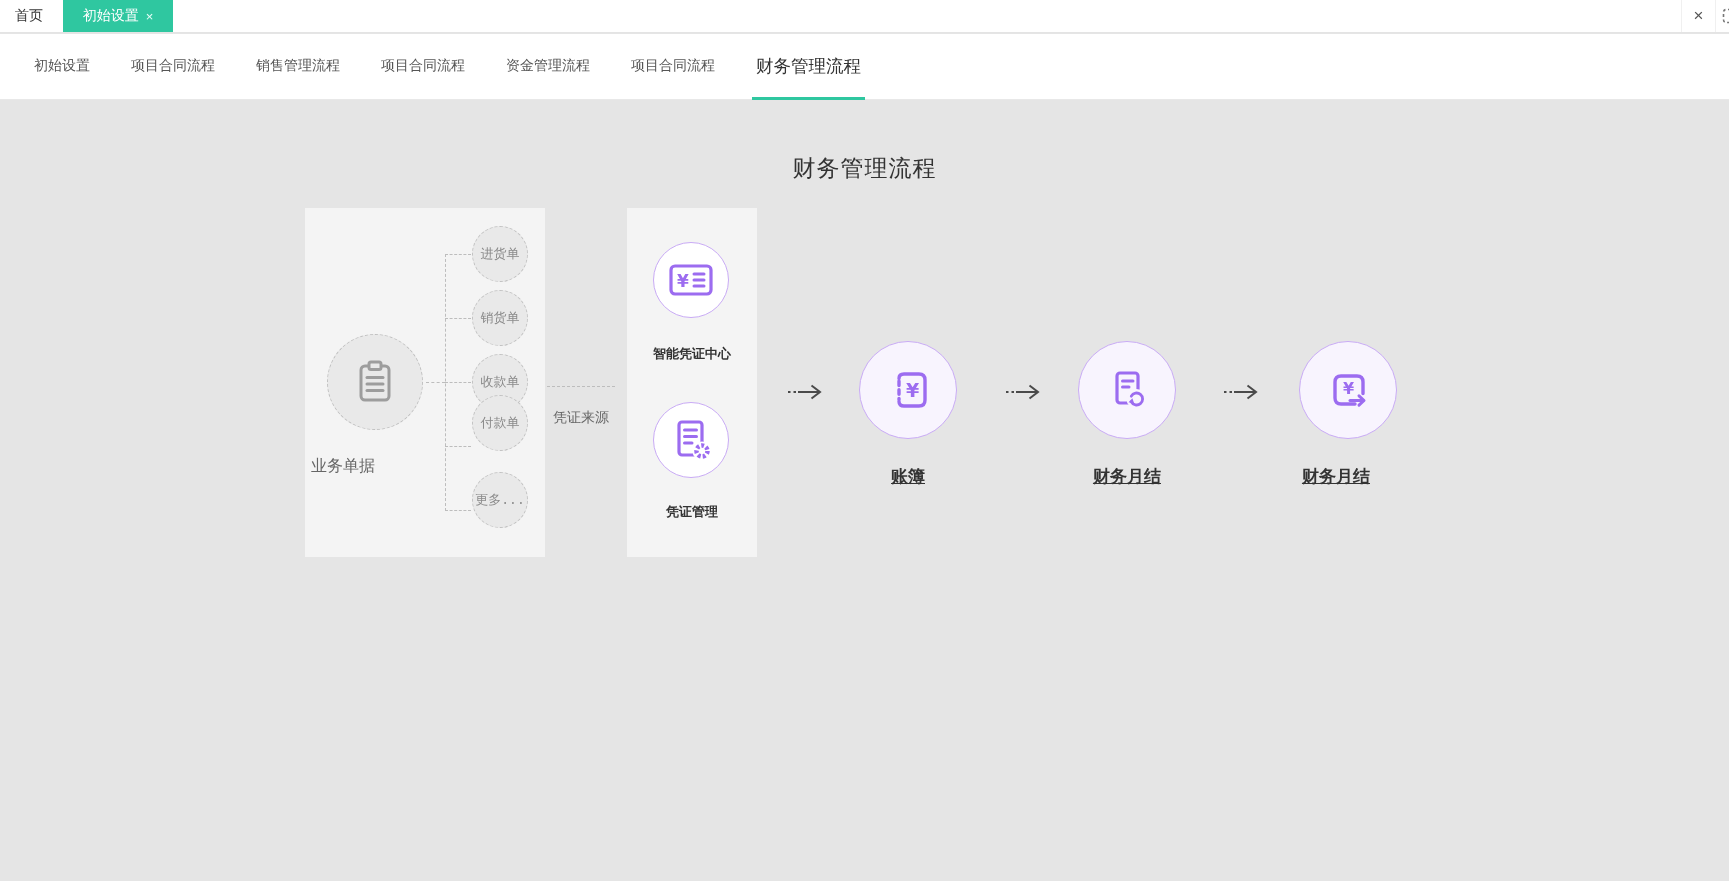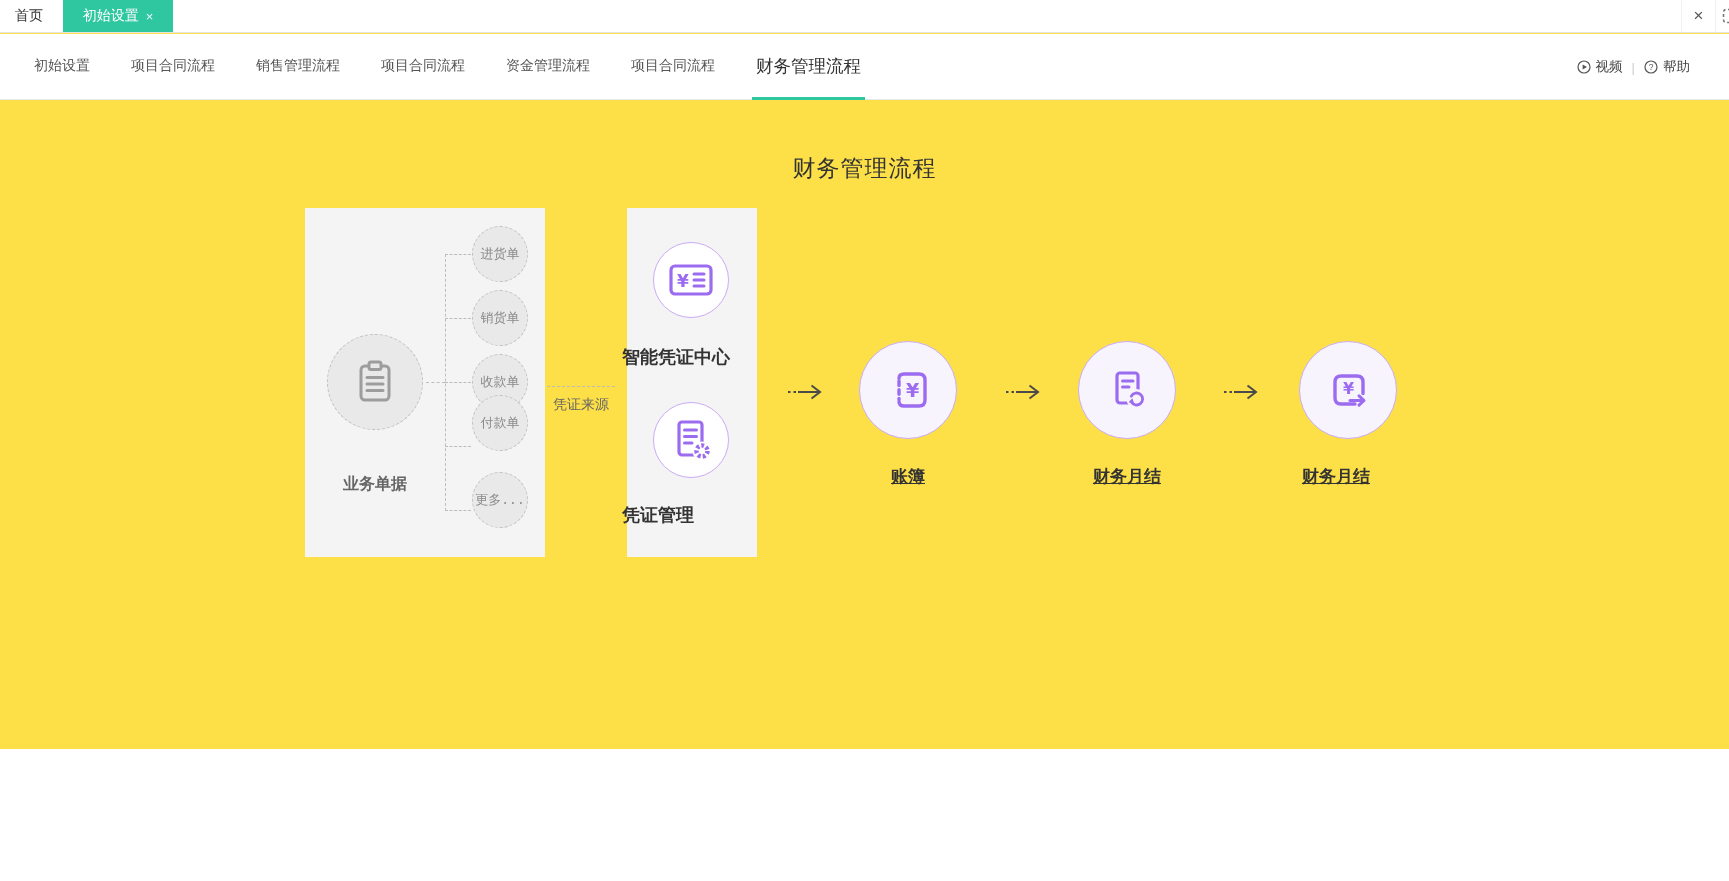--- a/index.html
+++ b/index.html
@@ -4,22 +4,22 @@
 <style>
   * { margin: 0; padding: 0; box-sizing: border-box; }
   html, body { background: #fff; }
   body {
     font-family: "Liberation Sans", "DejaVu Sans", sans-serif;
     color: #333;
   }
   #screen {
     position: relative;
     width: 1729px;
-    height: 749px;
-    background: #fde047;
+    height: 881px;
+    background: #e5e5e5;
     overflow: hidden;
   }
 
   
   .topbar {
     position: absolute; left: 0; top: 0; width: 1729px; height: 33px;
     background: #fff; border-bottom: 1px solid #e4e4e4;
     display: flex; align-items: stretch;
   }
   .home-tab {
@@ -81,47 +81,47 @@
   .panel.src { left: 305px; top: 208px; width: 240px; height: 349px; }
   .panel.mid { left: 627px; top: 208px; width: 130px; height: 349px; }
 
   .big-circle {
     position: absolute; left: 327px; top: 334px; width: 96px; height: 96px;
     border-radius: 50%; background: var(--circle-gray, #e9e9e9);
     border: 1px dashed #c0c0c0;
     display: flex; align-items: center; justify-content: center;
   }
   .big-circle-label {
-    position: absolute; left: 311px; top: 474px; width: 128px;
-    text-align: center; font-size: 16px; color: #666; font-weight: 700;
+    position: absolute; left: 311px; top: 456px; width: 128px;
+    font-size: 16px; color: #666; font-weight: 400;
   }
   .src-circle {
     position: absolute; left: 472px; width: 56px; height: 56px;
     border-radius: 50%; background: var(--circle-gray, #e9e9e9);
     border: 1px dashed #c2c2c2;
     display: flex; align-items: center; justify-content: center;
     font-size: 13px; color: #8a8a8a; font-family: Liberation Mono, monospace;
   }
   .dash-h { position: absolute; border-top: 1px dashed #bdbdbd; height: 0; }
   .dash-v { position: absolute; border-left: 1px dashed #bdbdbd; width: 0; }
 
   .link-label {
-    position: absolute; left: 531px; top: 396px; width: 100px;
+    position: absolute; left: 531px; top: 409px; width: 100px;
     text-align: center; font-size: 14px; color: #666;
   }
 
   .mid-circle {
     position: absolute; left: 653px; width: 76px; height: 76px;
     border-radius: 50%; background: #fff;
     border: 1px solid var(--purple-border, #c9abf5);
     display: flex; align-items: center; justify-content: center;
   }
   .mid-label {
-    position: absolute; left: 622px; width: 140px; 
-    font-size: 18px; font-weight: 600; color: #333;
+    position: absolute; left: 622px; width: 140px; text-align: center;
+    font-size: 13px; font-weight: 600; color: #333;
   }
 
   .flow-circle {
     position: absolute; top: 341px; width: 98px; height: 98px;
     border-radius: 50%; background: var(--purple-fill, #f8f4fe);
     border: 1px solid var(--purple-border, #c9abf5);
     display: flex; align-items: center; justify-content: center;
   }
   .flow-label {
     position: absolute; top: 465px; width: 160px; text-align: center;
@@ -157,37 +157,20 @@
   <div class="navbar">
     <div class="nav-tabs">
       <div class="nav-tab">初始设置</div>
       <div class="nav-tab">项目合同流程</div>
       <div class="nav-tab">销售管理流程</div>
       <div class="nav-tab">项目合同流程</div>
       <div class="nav-tab">资金管理流程</div>
       <div class="nav-tab">项目合同流程</div>
       <div class="nav-tab active">财务管理流程</div>
     </div>
-    <div class="nav-right">
-      <span class="nav-link">
-        <svg width="14" height="14" viewBox="0 0 14 14">
-          <circle cx="7" cy="7" r="6" fill="none" stroke="#555" stroke-width="1.2"></circle>
-          <polygon points="5.6,4.4 10,7 5.6,9.6" fill="#555"></polygon>
-        </svg>
-        <span>视频</span>
-      </span>
-      <span class="nav-divider">|</span>
-      <span class="nav-link">
-        <svg width="14" height="14" viewBox="0 0 14 14">
-          <circle cx="7" cy="7" r="6" fill="none" stroke="#555" stroke-width="1.2"></circle>
-          <text x="7" y="10" text-anchor="middle" font-size="8.5" fill="#555" font-family="Liberation Sans, sans-serif">?</text>
-        </svg>
-        <span>帮助</span>
-      </span>
-    </div>
   </div>
 
   <div class="page-title">财务管理流程</div>
 
   <div class="panel src"></div>
 
   <div class="big-circle">
     <svg width="46" height="46" viewBox="0 0 46 46">
       <rect x="9" y="7" width="28" height="34" rx="4" fill="none" stroke="#9d9d9d" stroke-width="3"></rect>
       <rect x="17" y="3" width="12" height="7.5" rx="2" fill="#e9e9e9" stroke="#9d9d9d" stroke-width="3"></rect>

